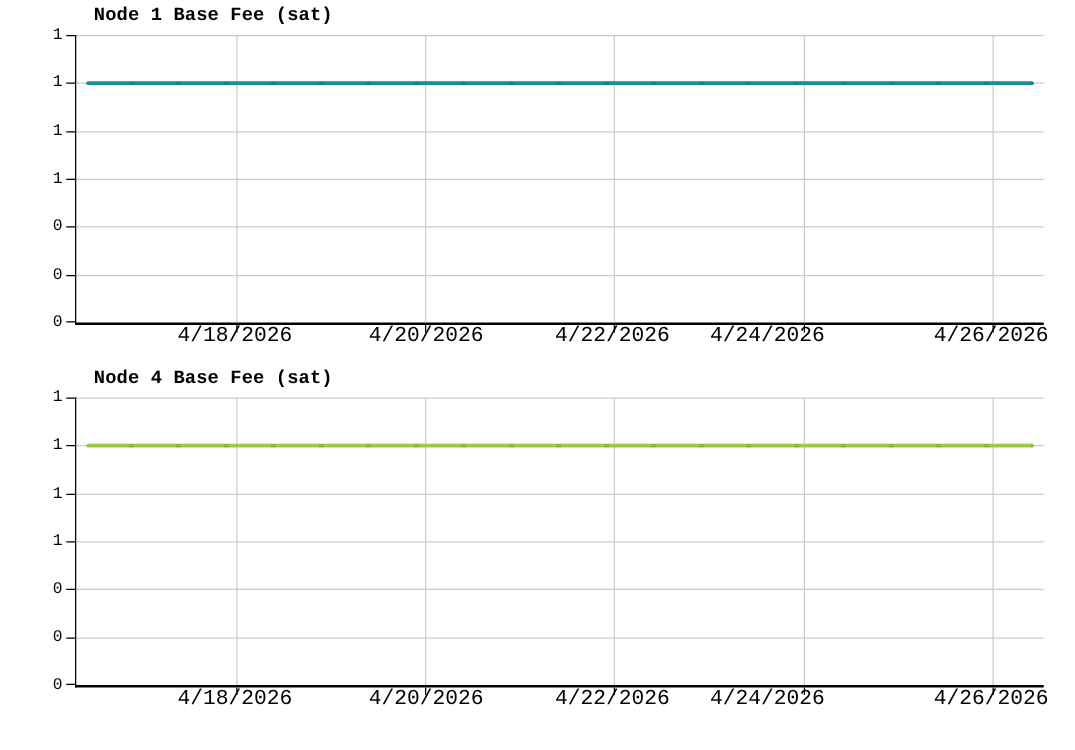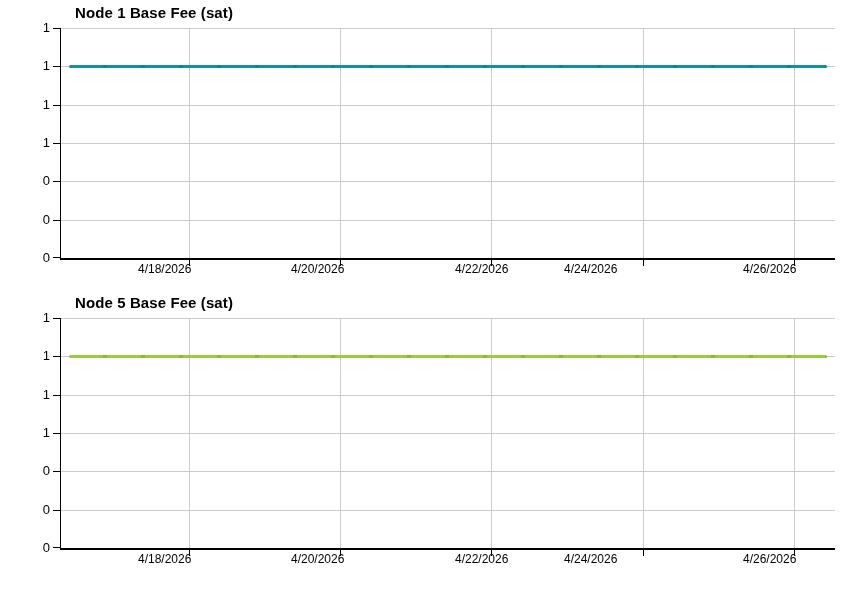--- a/index.html
+++ b/index.html
@@ -14,20 +14,21 @@
     width: 860px;
     height: 600px;
     background: #ffffff;
     overflow: hidden;
   }
   .chart {
     position: absolute;
     left: 0;
     width: 796px;
     height: 290px;
+    font-family: Liberation Mono, monospace;
   }
   #chart1 { top: 0; }
   #chart2 { top: 290px; }
 
   .chart-title {
     position: absolute;
     left: 75px;
     top: 4px;
     font-size: 15px;
     font-weight: 700;
@@ -76,26 +77,26 @@
     line-height: 16px;
   }
   .yl0 { top: 20px; } .yl1 { top: 58px; } .yl2 { top: 97px; } .yl3 { top: 135px; }
   .yl4 { top: 173px; } .yl5 { top: 212px; } .yl6 { top: 250px; }
 
   
   .xl {
     position: absolute;
     top: 262px;
     width: 100px;
-    text-align: left;
-    font-size: 12px;
+    text-align: center;
+    font-size: 17px;
     line-height: 15px;
     white-space: nowrap;
   }
-  .xl0 { left: 138px; } .xl1 { left: 291px; } .xl2 { left: 455px; }
+  .xl0 { left: 138px; } .xl1 { left: 291px; } .xl2 { left: 440px; }
   .xl3 { left: 564px; } .xl4 { left: 743px; }
 
   
   .series-line {
     position: absolute;
     top: 37px;
     left: 8px;
     width: 758px;
     height: 3px;
     border-radius: 2px;
@@ -158,21 +159,21 @@
     </div>
 
     <span class="xl xl0">4/18/2026</span>
     <span class="xl xl1">4/20/2026</span>
     <span class="xl xl2">4/22/2026</span>
     <span class="xl xl3">4/24/2026</span>
     <span class="xl xl4">4/26/2026</span>
   </div>
 
   <div class="chart" id="chart2">
-    <div class="chart-title">Node 5 Base Fee (sat)</div>
+    <div class="chart-title">Node 4 Base Fee (sat)</div>
 
     <span class="yl yl0">1</span>
     <span class="yl yl1">1</span>
     <span class="yl yl2">1</span>
     <span class="yl yl3">1</span>
     <span class="yl yl4">0</span>
     <span class="yl yl5">0</span>
     <span class="yl yl6">0</span>
 
     <div class="plot">

